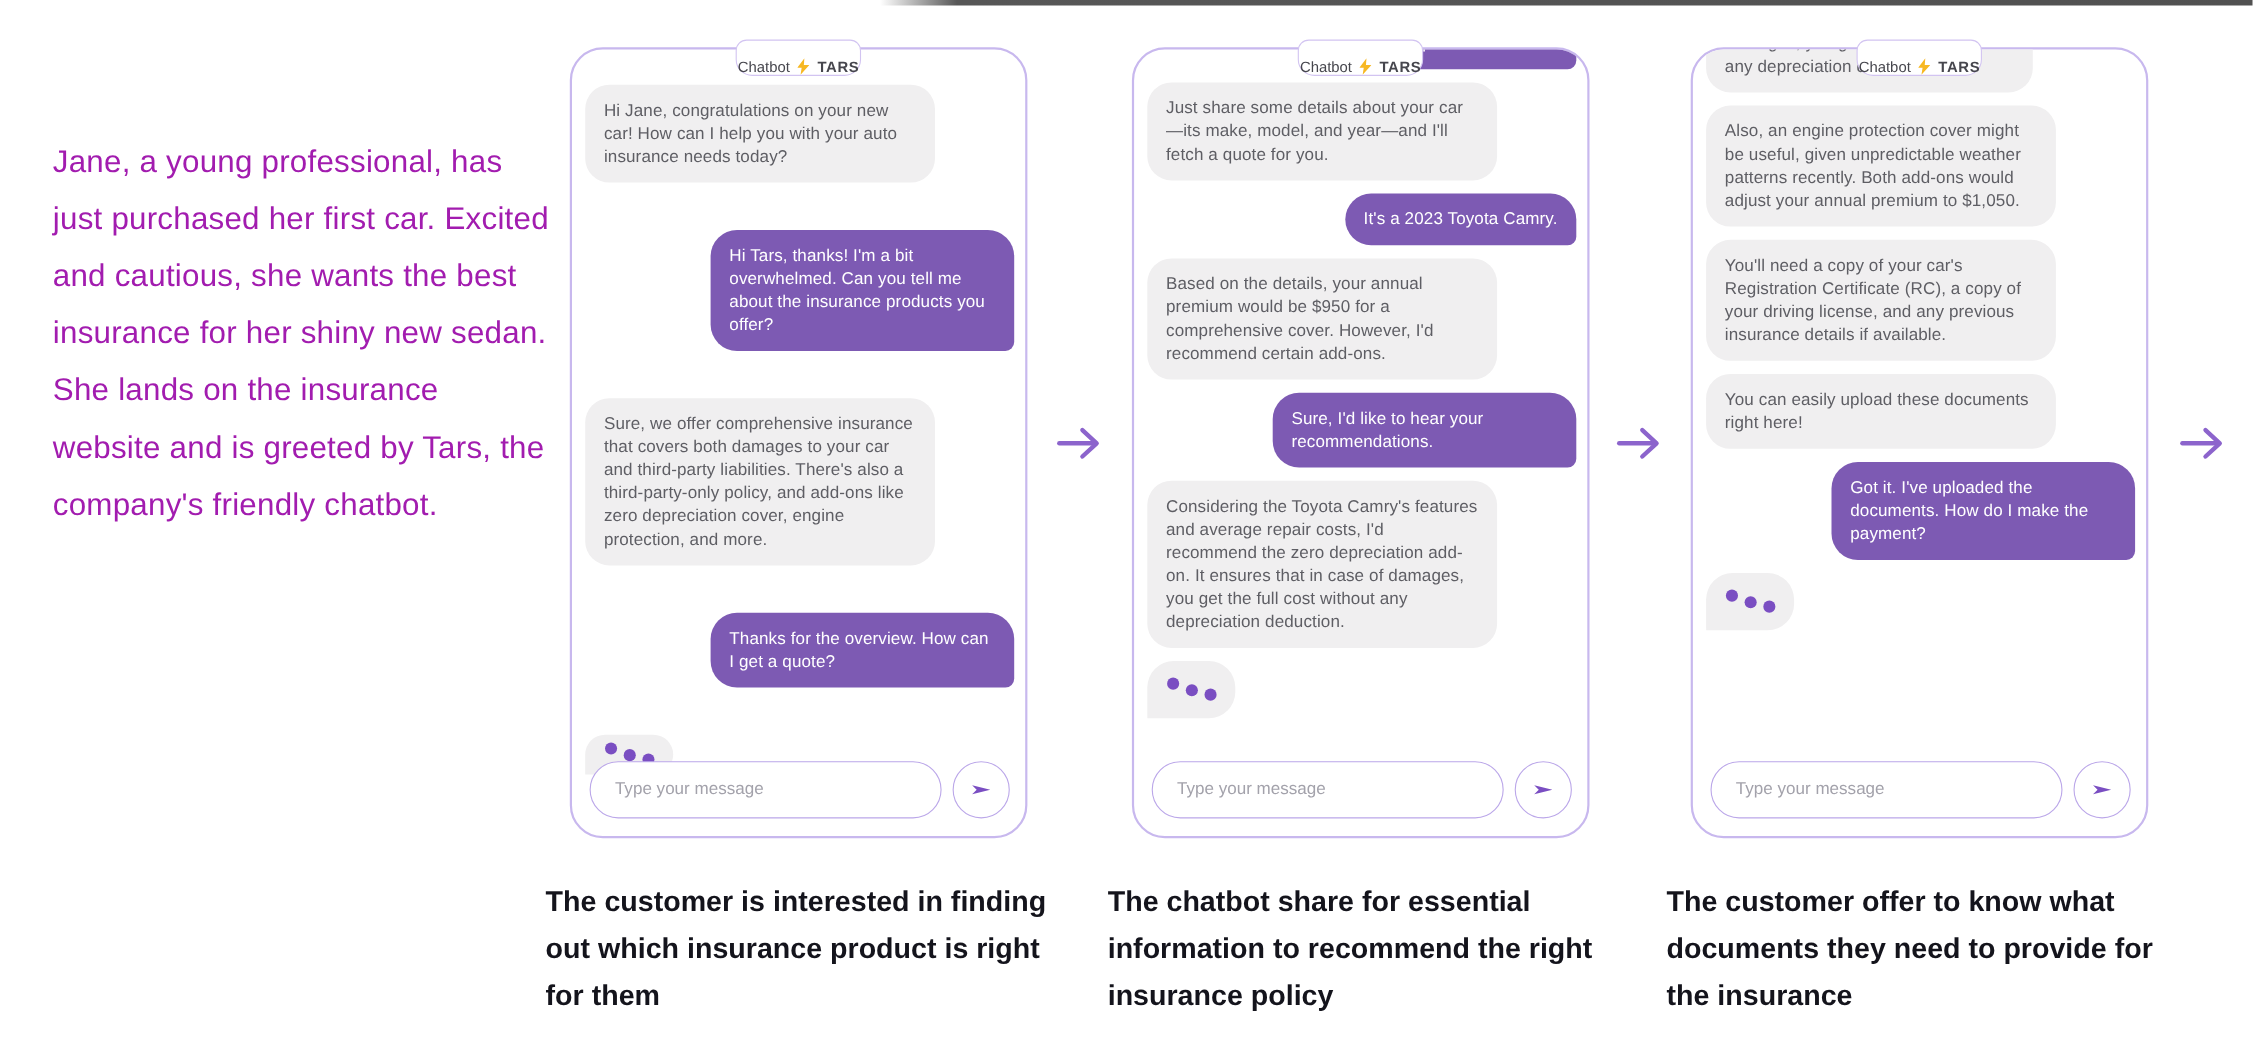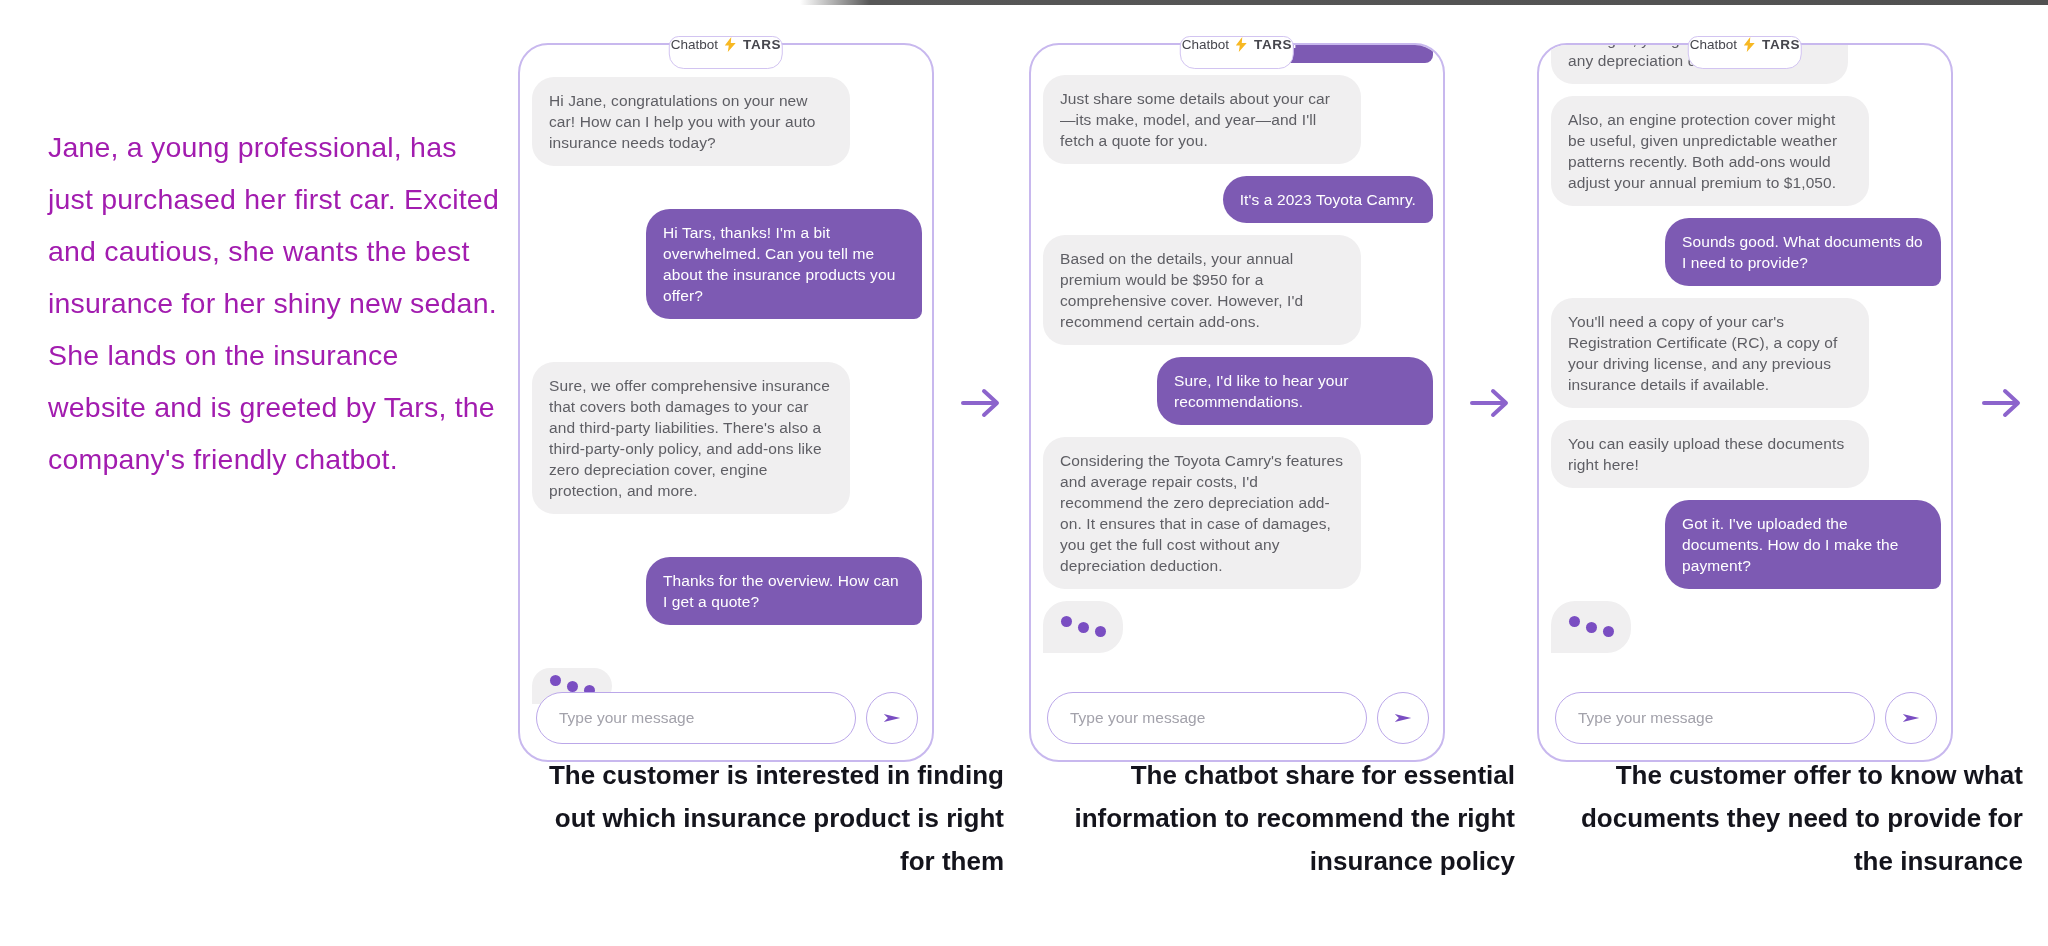--- a/index.html
+++ b/index.html
@@ -14,21 +14,21 @@
   .story{position:absolute;left:48px;top:92px;width:452px;
     font-size:28.5px;line-height:52px;font-weight:500;color:#a21caf;letter-spacing:.2px;}
 
   
   .panel{position:absolute;top:43px;width:416px;height:719px;}
   .panel.p1{left:518px}.panel.p2{left:1029px}.panel.p3{left:1537px}
   .frame{position:absolute;inset:0;border:2px solid #c8b8ee;border-radius:30px;
          background:#ffffff;overflow:hidden;}
   .pill{position:absolute;top:-7px;left:50%;transform:translateX(-50%);z-index:5;
         background:#ffffff;border:1.5px solid #d2c4f1;border-radius:10px 10px 15px 15px;
-        height:33px;padding:0 1px;display:flex;align-items:flex-start;gap:7px;box-sizing:border-box;
+        height:33px;padding:0 1px;display:flex;align-items:flex-end;gap:7px;box-sizing:border-box;
         font-size:13.5px;color:#46464d;white-space:nowrap;}
   .pill .brand-left{font-weight:500;}
   .pill .brand-right{font-weight:600;letter-spacing:.6px;}
 
   .chat{position:absolute;left:12px;right:10px;top:0;bottom:56px;
         display:flex;flex-direction:column;align-items:flex-start;}
   .p1 .chat{padding-top:32px;gap:43px;}
   .p2 .chat,.p3 .chat{padding-top:0;gap:12px;}
 
   .msg{box-sizing:border-box;padding:13px 17px;font-size:15.5px;line-height:21px;
@@ -53,22 +53,22 @@
              outline:none;background:#ffffff;min-width:0;}
   .msg-input::placeholder{color:#a3a2ab;}
   .send{width:52px;height:52px;flex:0 0 52px;border-radius:50%;border:1.6px solid #bba7e9;
         background:#ffffff;display:flex;align-items:center;justify-content:center;cursor:pointer;padding:0;}
 
   
   .arrow{position:absolute;top:385px;}
   .arrow.a1{left:960px}.arrow.a2{left:1469px}.arrow.a3{left:1981px}
 
   
-  .caption{position:absolute;top:754px;width:460px;text-align:right;
-           font-size:26px;line-height:43px;font-weight:600;color:#14141c;margin-left:48px;}
+  .caption{position:absolute;top:798px;width:460px;text-align:left;
+           font-size:26px;line-height:43px;font-weight:600;color:#14141c;}
   .caption.c1{left:496px}.caption.c2{left:1007px}.caption.c3{left:1515px}
 </style>
 </head>
 <body>
 
 <div id="canvas">
 
   <div class="top-line"></div>
 
   <p class="story">Jane, a young professional, has just purchased her first car. Excited and cautious, she wants the best insurance for her shiny new sedan. She lands on the insurance website and is greeted by Tars, the company's friendly chatbot.</p>
@@ -138,21 +138,20 @@
     </div>
   </div>
 
   <div class="panel p3">
     <div class="frame">
       <div class="chat">
         <div class="msg bot carry">add-on. It ensures that in case of
 damages, you get the full cost without
 any depreciation deduction.</div>
         <div class="msg bot">Also, an engine protection cover might be useful, given unpredictable weather patterns recently. Both add-ons would adjust your annual premium to $1,050.</div>
-        <div class="msg user">Sounds good. What documents do I need to provide?</div>
         <div class="msg bot">You'll need a copy of your car's Registration Certificate (RC), a copy of your driving license, and any previous insurance details if available.</div>
         <div class="msg bot">You can easily upload these documents right here!</div>
         <div class="msg user">Got it. I've uploaded the documents. How do I make the payment?</div>
         <div class="typing">
           <span class="dot d1"></span>
           <span class="dot d2"></span>
           <span class="dot d3"></span>
         </div>
       </div>
       <div class="inputbar">

